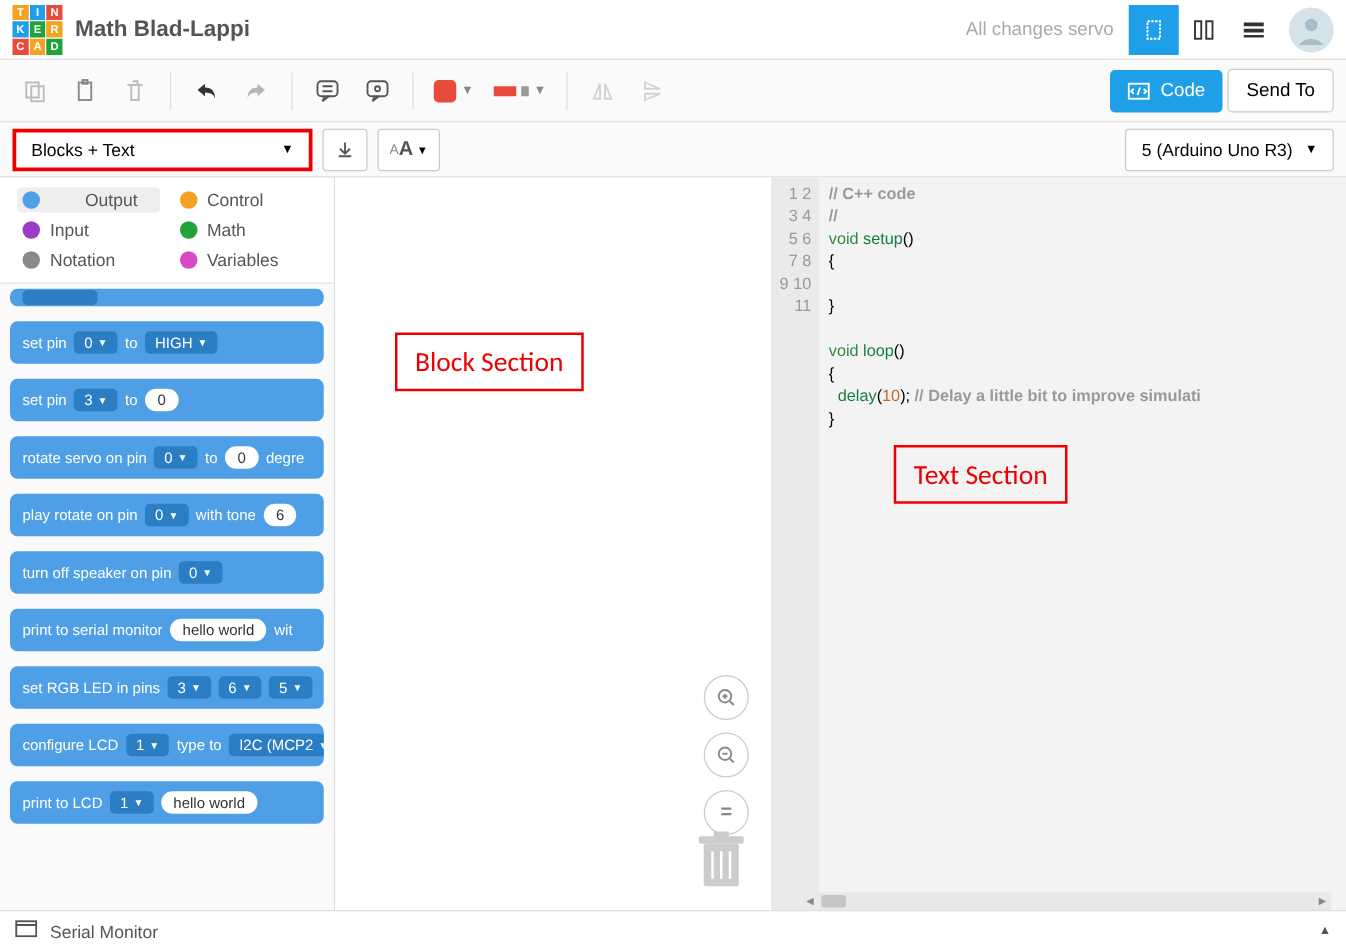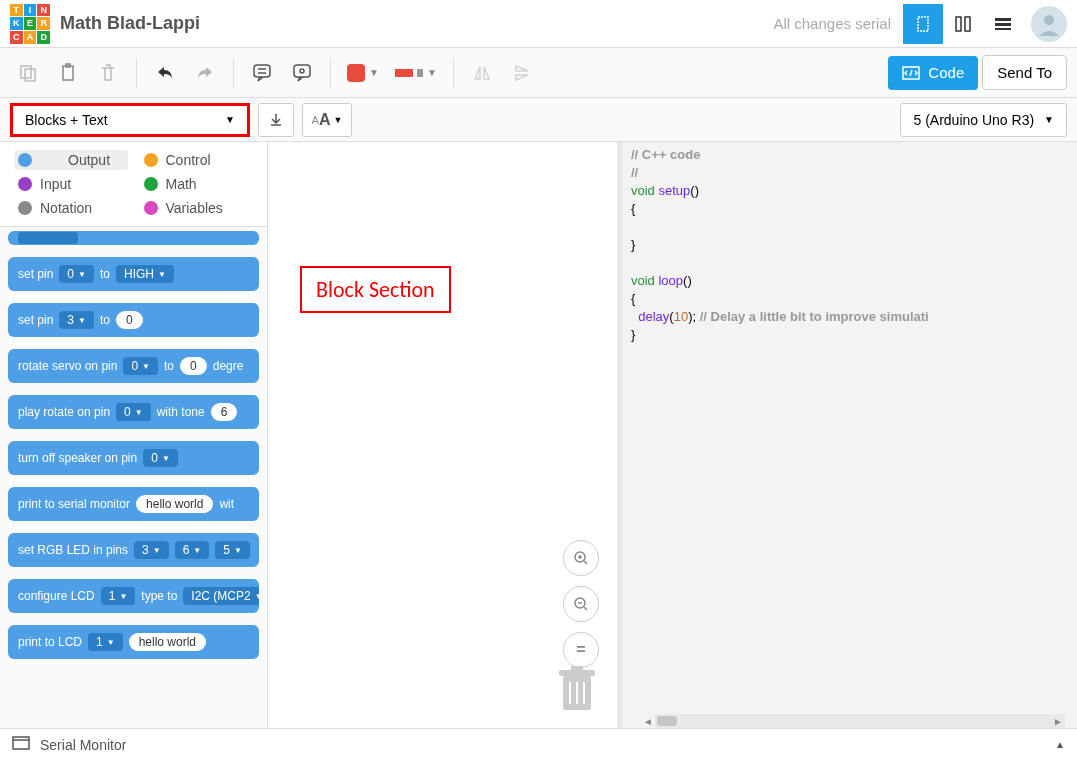--- a/index.html
+++ b/index.html
@@ -54,21 +54,21 @@
 .annotation-box { position: absolute; border: 2px solid #e00; color: #e00; font-size: 22px; padding: 8px 14px; font-family: Calibri, sans-serif; }
 .zoom-btns { position: absolute; right: 18px; bottom: 60px; display: flex; flex-direction: column; gap: 10px; }
 .zoom-btn { width: 36px; height: 36px; border: 1px solid #ccc; border-radius: 50%; display: flex; align-items: center; justify-content: center; cursor: pointer; background:#fff; color:#888;}
 .trash { position: absolute; right: 20px; bottom: 10px; color: #bbb; }
 
 
 .editor { width: 460px; border-left: 6px solid #e8e8e8; background: #f3f3f3; display: flex; font-family: Menlo, Consolas, monospace; font-size: 13px; position: relative; overflow:hidden;}
 .gutter { width: 32px; text-align: right; padding: 4px 6px 4px 0; color: #999; background: #eaeaea; line-height: 18px; }
 .code { flex: 1; padding: 4px 8px; line-height: 18px; white-space: pre; overflow:hidden;}
 .kw { color: #2b8a3e; }
-.fn { color: #6d28d9; }
+.fn { color: #15803d; }
 .cm { color: #999; font-weight: bold; }
 .num { color: #c0682e; }
 .scroll-h { position:absolute; bottom:0; left:32px; right:12px; height:14px; background:#e8e8e8; display:flex; align-items:center;}
 .scroll-thumb { width:20px; height:10px; background:#c5c5c5; border-radius:3px; margin-left:2px;}
 .scroll-arrow { position:absolute; font-size:10px; color:#888;}
 
 
 .footer { height: 32px; border-top: 1px solid #ddd; display: flex; align-items: center; padding: 0 12px; gap: 10px; font-size: 14px; color: #555; background: #fff;}
 .footer-spacer { flex:1; }
 </style>
@@ -82,21 +82,21 @@
       <span style="background:#e64b3c">N</span>
     <span style="background:#1f9fe8">K</span>
       <span style="background:#1fa33b">E</span>
       <span style="background:#f4a321">R</span>
     <span style="background:#e64b3c">C</span>
       <span style="background:#f4a321">A</span>
       <span style="background:#1fa33b">D</span>
   </div>
   <div class="title">Math Blad-Lappi</div>
   <div class="header-spacer"></div>
-  <div class="save-status">All changes serial</div>
+  <div class="save-status">All changes servo</div>
   <div class="header-icon active">
       <svg width="20" height="20" viewBox="0 0 20 20">
         <rect x="5" y="3" width="10" height="14" fill="none" stroke="#fff" stroke-width="1.5" stroke-dasharray="2 1"></rect>
       </svg>
     </div>
   <div class="header-icon">
       <svg width="20" height="20" viewBox="0 0 20 20">
         <rect x="3" y="3" width="5" height="14" fill="none" stroke="#333" stroke-width="1.5"></rect>
         <rect x="12" y="3" width="5" height="14" fill="none" stroke="#333" stroke-width="1.5"></rect>
       </svg>
@@ -295,21 +295,21 @@
         </div>
         <div class="block">
           <span>print to LCD</span>
           <span class="block-input">1 <span style="font-size:8px">▼</span></span>
           <span class="block-oval">hello world</span>
         </div>
       </div>
   </div>
 
   <div class="workspace">
-    <div class="annotation-box" style="left:32px; top:124px;">Block Section</div>
+    <div class="annotation-box" style="left:48px; top:124px;">Block Section</div>
     <div class="zoom-btns">
       <div class="zoom-btn">
           <svg width="16" height="16" viewBox="0 0 16 16" fill="none" stroke="#888" stroke-width="1.5">
             <circle cx="7" cy="7" r="5"></circle>
             <line x1="11" y1="11" x2="14" y2="14"></line>
             <line x1="5" y1="7" x2="9" y2="7"></line>
             <line x1="7" y1="5" x2="7" y2="9"></line>
           </svg>
         </div>
       <div class="zoom-btn">
@@ -327,32 +327,45 @@
           <rect x="6" y="10" width="28" height="34" rx="2"></rect>
           <rect x="2" y="4" width="36" height="6" rx="2"></rect>
           <rect x="14" y="0" width="12" height="5" rx="1"></rect>
           <line x1="13" y1="16" x2="13" y2="38" stroke="#fff" stroke-width="2"></line>
           <line x1="20" y1="16" x2="20" y2="38" stroke="#fff" stroke-width="2"></line>
           <line x1="27" y1="16" x2="27" y2="38" stroke="#fff" stroke-width="2"></line>
         </svg></div>
   </div>
 
   <div class="editor">
+    <div class="gutter" id="gutter">1
+2
+3
+4
+5
+6
+7
+8
+9
+10
+11
+</div>
     <div class="code" id="code"><span class="cm">// C++ code</span>
 <span class="cm">//</span>
 <span class="kw">void</span> <span class="fn">setup</span>()
 {
 
 }
 
 <span class="kw">void</span> <span class="fn">loop</span>()
 {
   <span class="fn">delay</span>(<span class="num">10</span>); <span class="cm">// Delay a little bit to improve simulati</span>
 }
 </div>
+    <div class="annotation-box" style="left:92px; top:214px;">Text Section</div>
     <div class="scroll-h">
       <span class="scroll-arrow" style="left:-12px;">◄</span>
       <div class="scroll-thumb"></div>
       <span class="scroll-arrow" style="right:2px;">►</span>
     </div>
   </div>
 </div>
 
 <div class="footer">
   <span><svg width="18" height="14" viewBox="0 0 18 14" fill="none" stroke="#555" stroke-width="1.5">

